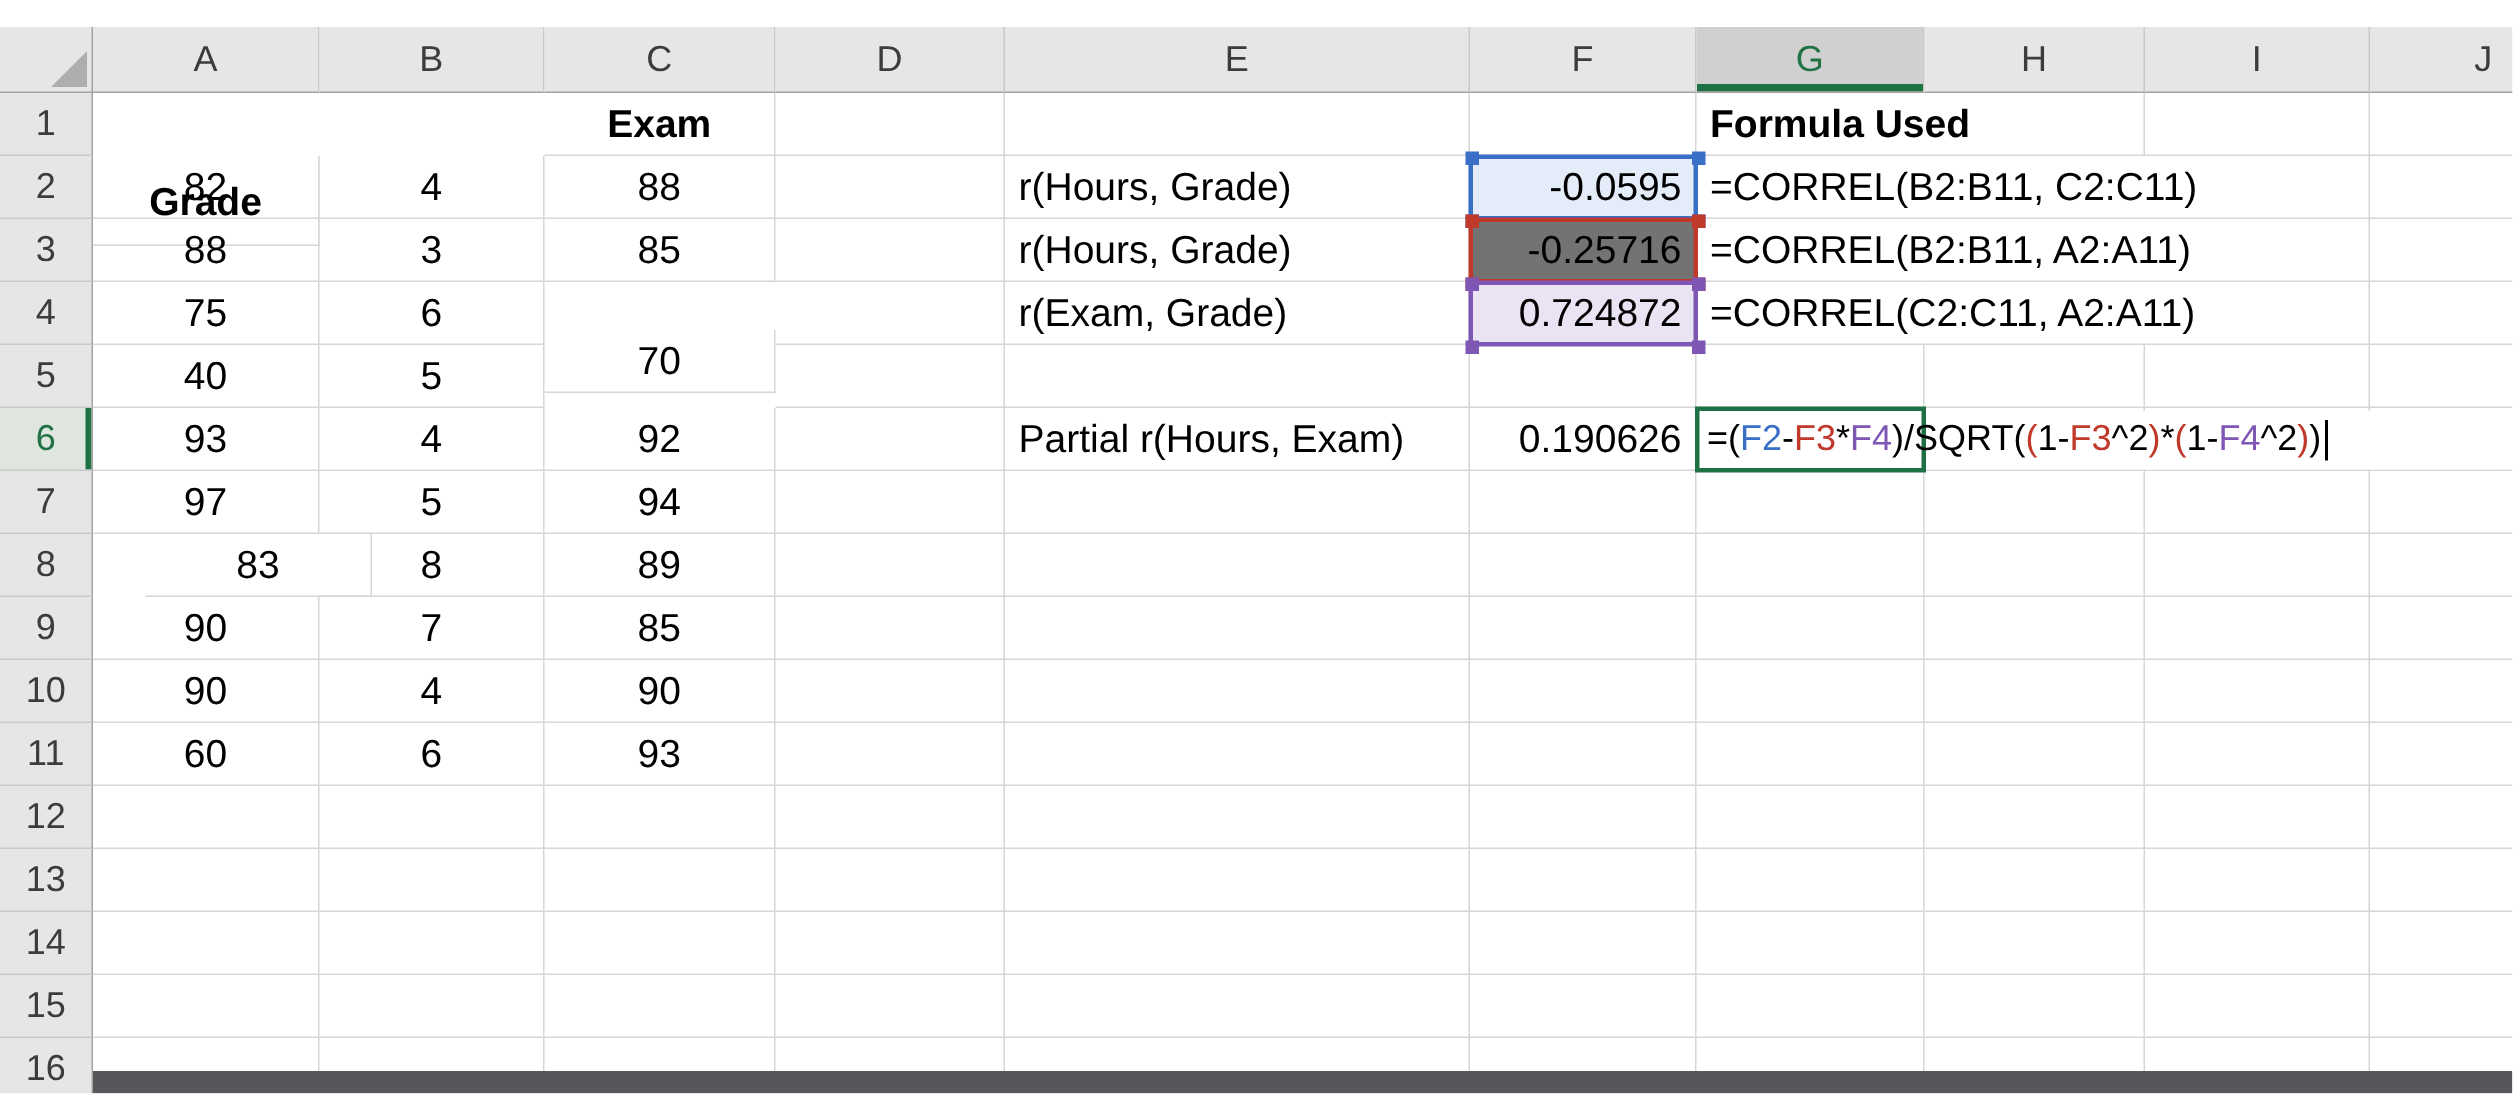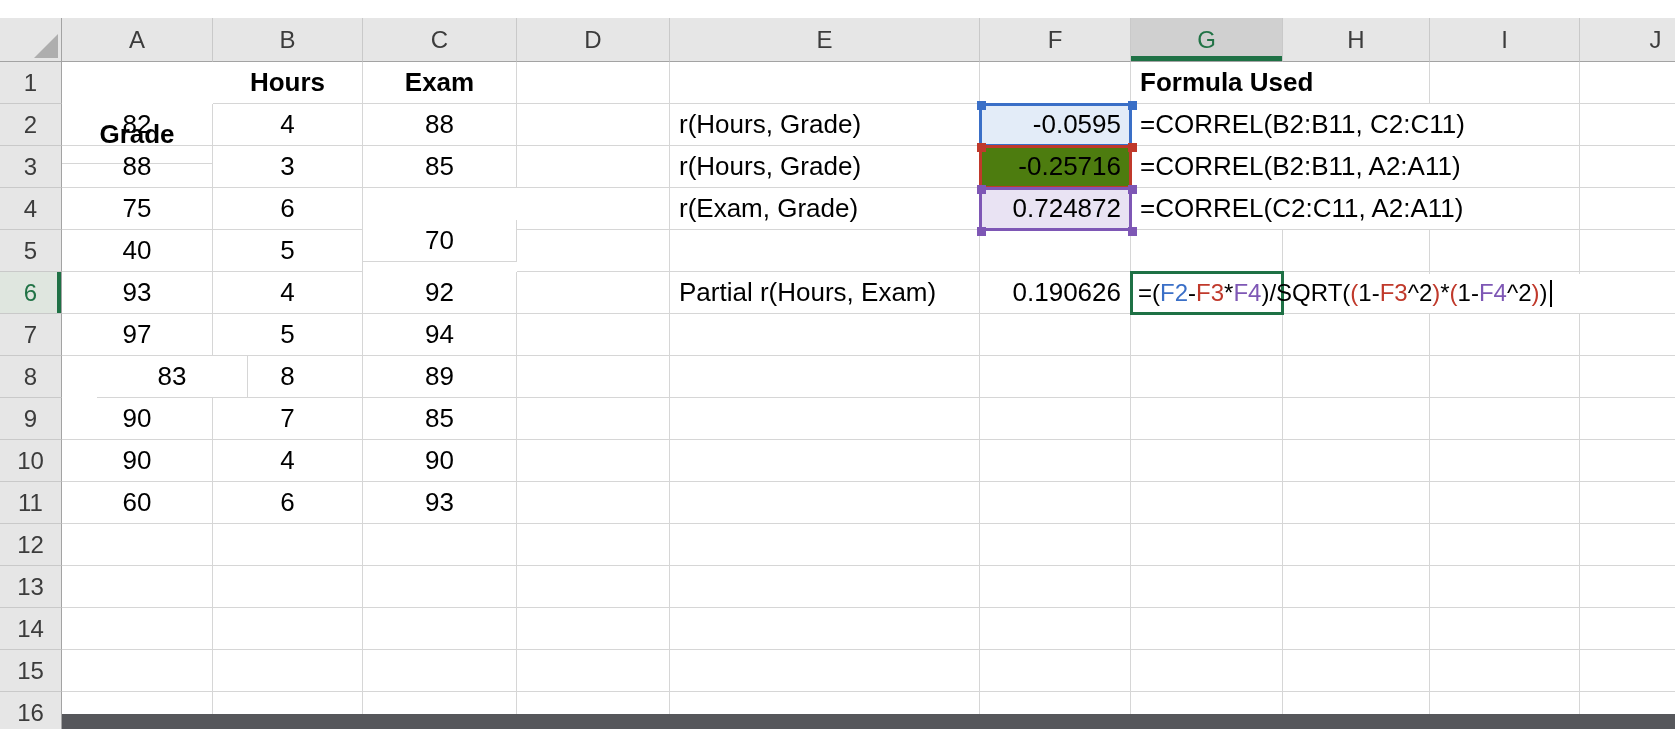--- a/index.html
+++ b/index.html
@@ -62,21 +62,20 @@
     <div class="abs rowhdr" style="left: 0px; top: 356px; width: 62px; height: 42px;">8</div>
     <div class="abs rowhdr" style="left: 0px; top: 398px; width: 62px; height: 42px;">9</div>
     <div class="abs rowhdr" style="left: 0px; top: 440px; width: 62px; height: 42px;">10</div>
     <div class="abs rowhdr" style="left: 0px; top: 482px; width: 62px; height: 42px;">11</div>
     <div class="abs rowhdr" style="left: 0px; top: 524px; width: 62px; height: 42px;">12</div>
     <div class="abs rowhdr" style="left: 0px; top: 566px; width: 62px; height: 42px;">13</div>
     <div class="abs rowhdr" style="left: 0px; top: 608px; width: 62px; height: 42px;">14</div>
     <div class="abs rowhdr" style="left: 0px; top: 650px; width: 62px; height: 42px;">15</div>
     <div class="abs rowhdr" style="left: 0px; top: 692px; width: 62px; height: 42px;">16</div>
     <div class="abs cell al-c bold" style="left: 62px; top: 62px; width: 151px; height: 58px; margin-top: 44px;">Grade</div>
-    <div class="abs cell al-c bold" style="left: 213px; top: 62px; width: 150px; height: 42px;">Hours</div>
     <div class="abs cell al-c bold" style="left: 363px; top: 62px; width: 154px; height: 42px;">Exam</div>
     <div class="abs cell al-c" style="left: 517px; top: 62px; width: 153px; height: 42px;"></div>
     <div class="abs cell al-l" style="left: 670px; top: 62px; width: 310px; height: 42px;"></div>
     <div class="abs cell al-r" style="left: 980px; top: 62px; width: 151px; height: 42px;"></div>
     <div class="abs cell al-l bold noright" style="left: 1131px; top: 62px; width: 152px; height: 42px;">Formula Used</div>
     <div class="abs cell al-l" style="left: 1283px; top: 62px; width: 147px; height: 42px;"></div>
     <div class="abs cell al-l" style="left: 1430px; top: 62px; width: 150px; height: 42px;"></div>
     <div class="abs cell al-l" style="left: 1580px; top: 62px; width: 152px; height: 42px;"></div>
     <div class="abs cell al-c" style="left: 62px; top: 104px; width: 151px; height: 42px;">82</div>
     <div class="abs cell al-c" style="left: 213px; top: 104px; width: 150px; height: 42px;">4</div>
@@ -86,21 +85,21 @@
     <div class="abs cell al-r" style="left: 980px; top: 104px; width: 151px; height: 42px; background: rgb(227, 236, 248);">-0.0595</div>
     <div class="abs cell al-l noright" style="left: 1131px; top: 104px; width: 152px; height: 42px;">=CORREL(B2:B11, C2:C11)</div>
     <div class="abs cell al-l noright" style="left: 1283px; top: 104px; width: 147px; height: 42px;"></div>
     <div class="abs cell al-l" style="left: 1430px; top: 104px; width: 150px; height: 42px;"></div>
     <div class="abs cell al-l" style="left: 1580px; top: 104px; width: 152px; height: 42px;"></div>
     <div class="abs cell al-c" style="left: 62px; top: 146px; width: 151px; height: 42px;">88</div>
     <div class="abs cell al-c" style="left: 213px; top: 146px; width: 150px; height: 42px;">3</div>
     <div class="abs cell al-c" style="left: 363px; top: 146px; width: 154px; height: 42px;">85</div>
     <div class="abs cell al-c" style="left: 517px; top: 146px; width: 153px; height: 42px;"></div>
     <div class="abs cell al-l" style="left: 670px; top: 146px; width: 310px; height: 42px;">r(Hours, Grade)</div>
-    <div class="abs cell al-r" style="left: 980px; top: 146px; width: 151px; height: 42px; background: #4d7c0f;">-0.25716</div>
+    <div class="abs cell al-r" style="left: 980px; top: 146px; width: 151px; height: 42px; background: #737373;">-0.25716</div>
     <div class="abs cell al-l noright" style="left: 1131px; top: 146px; width: 152px; height: 42px;">=CORREL(B2:B11, A2:A11)</div>
     <div class="abs cell al-l noright" style="left: 1283px; top: 146px; width: 147px; height: 42px;"></div>
     <div class="abs cell al-l" style="left: 1430px; top: 146px; width: 150px; height: 42px;"></div>
     <div class="abs cell al-l" style="left: 1580px; top: 146px; width: 152px; height: 42px;"></div>
     <div class="abs cell al-c" style="left: 62px; top: 188px; width: 151px; height: 42px;">75</div>
     <div class="abs cell al-c" style="left: 213px; top: 188px; width: 150px; height: 42px;">6</div>
     <div class="abs cell al-c" style="left: 517px; top: 188px; width: 153px; height: 42px;"></div>
     <div class="abs cell al-l" style="left: 670px; top: 188px; width: 310px; height: 42px;">r(Exam, Grade)</div>
     <div class="abs cell al-r" style="left: 980px; top: 188px; width: 151px; height: 42px; background: rgb(233, 227, 243);">0.724872</div>
     <div class="abs cell al-l noright" style="left: 1131px; top: 188px; width: 152px; height: 42px;">=CORREL(C2:C11, A2:A11)</div>

